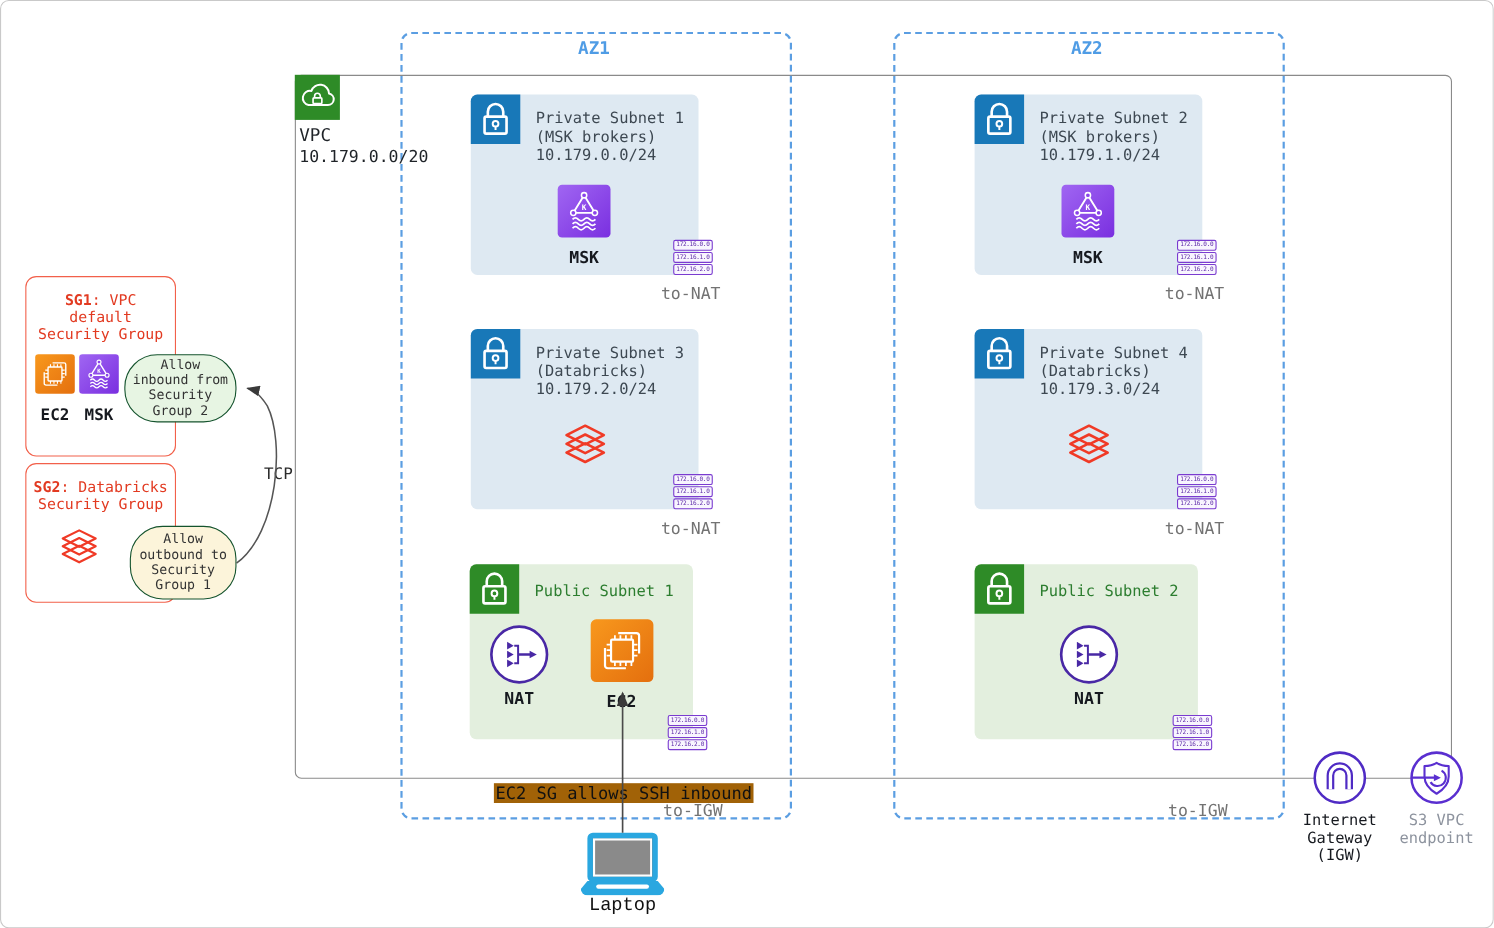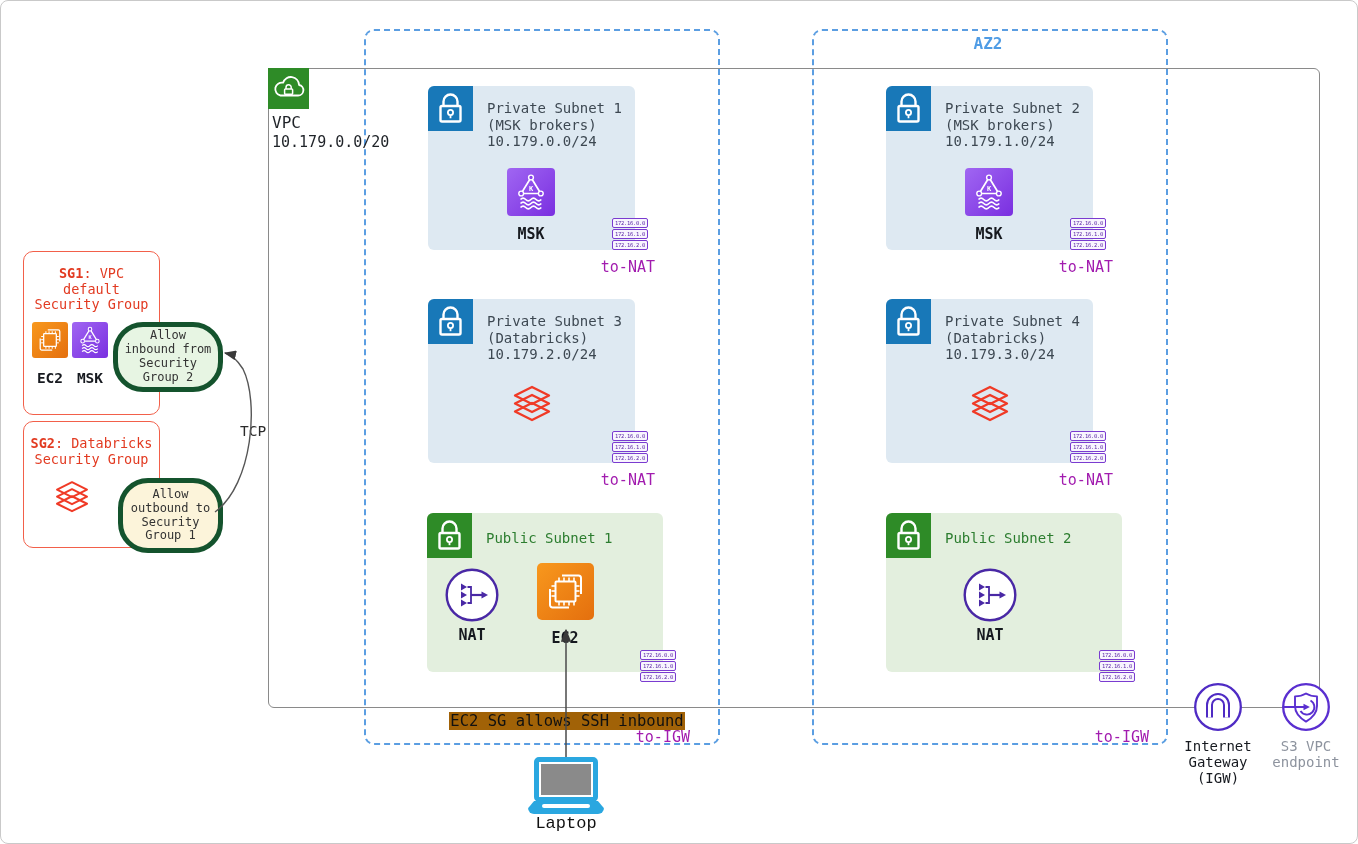--- a/index.html
+++ b/index.html
@@ -16,50 +16,50 @@
 
   
   .az-box{top:28px;width:352px;height:712px;border:2px dashed #5b9ee2;border-radius:10px;z-index:5;}
   #az1-box{left:363px;} #az2-box{left:811px;}
   .az-label{top:33px;width:352px;text-align:center;font-size:16px;font-weight:bold;color:#4f9ce5;z-index:7;}
   #az1-label{left:363px;} #az2-label{left:811px;}
 
   
   .subnet{border-radius:6px;z-index:10;}
   .subnet.private{width:207px;height:164px;background:#dee9f2;}
-  .subnet.public{width:236px;height:159px;background:#e3efde;}
+  .subnet.public{width:203px;height:159px;background:#e3efde;}
   .lock-chip{position:absolute;left:0;top:0;width:45px;height:45px;border-radius:6px 0 0 0;}
   .lock-chip.blue{background:#1878b8;} .lock-chip.green{background:#2e8b27;}
   .subnet-title{position:absolute;left:59px;top:14px;font-size:14px;line-height:16.5px;color:#3d4852;white-space:pre-line;}
   .subnet.public .subnet-title{top:17px;color:#2c7d2f;}
   .svc-icon{position:absolute;border-radius:4px;}
   .msk-icon{left:79px;top:82px;width:48px;height:48px;background:linear-gradient(135deg,#a066f2 0%,#7a2fe0 100%);}
   .dbx-icon{left:79px;top:84px;width:50px;height:44px;}
   .svc-label{position:absolute;left:43px;top:139px;width:120px;text-align:center;font-size:15px;font-weight:bold;color:#16191f;}
   .ec2-icon{position:absolute;left:110px;top:50px;width:57px;height:57px;border-radius:5px;background:linear-gradient(135deg,#f8981d 0%,#e46f0e 100%);}
   .nat-icon{position:absolute;width:56px;height:56px;}
   .inner-label{position:absolute;font-size:15px;font-weight:bold;color:#16191f;text-align:center;width:80px;}
 
   
   .tags{position:absolute;right:-13px;display:flex;flex-direction:column;gap:1px;z-index:12;}
   .subnet.private .tags{top:132px;} .subnet.public .tags{top:137px;}
   .tag{border:1px solid #7a3bd0;background:#f8f5fe;color:#5e2aa8;font-size:5.5px;line-height:8px;padding:0 2px;border-radius:2px;letter-spacing:-0.3px;white-space:nowrap;}
-  .route-label{position:absolute;font-size:15px;color:#a21caf;white-space:nowrap;}
+  .route-label{position:absolute;font-size:15px;color:#737373;white-space:nowrap;}
   .subnet.private .route-label{top:172px;right:-20px;}
   .subnet.public .route-label{top:179px;right:-27px;margin-top:36px;}
 
   
   .sg-box{border:1.6px solid #f2604a;border-radius:10px;background:#fff;z-index:10;}
   #sg1-box{left:22px;top:250px;width:135px;height:162px;}
   #sg2-box{left:22px;top:420px;width:135px;height:125px;}
   .sg-title{position:absolute;left:0;top:14px;width:100%;text-align:center;font-size:13.5px;line-height:15.5px;color:#e23a21;white-space:pre-line;}
   .sg-title b{font-weight:bold;}
   .sg-icon{position:absolute;width:36px;height:36px;border-radius:3px;}
   .sg-icon-label{position:absolute;top:118px;width:40px;text-align:center;font-size:14.5px;font-weight:bold;color:#16191f;}
-  .pill{position:absolute;border:5px solid #14532d;border-radius:30px;display:flex;align-items:center;justify-content:center;text-align:center;font-size:12px;line-height:13.8px;color:#333;white-space:pre-line;z-index:11;}
+  .pill{position:absolute;border:1px solid #14532d;border-radius:30px;display:flex;align-items:center;justify-content:center;text-align:center;font-size:12px;line-height:13.8px;color:#333;white-space:pre-line;z-index:11;}
   #pill-inbound{left:112px;top:321px;width:100px;height:60px;background:#e7f5e3;}
   #pill-outbound{left:117px;top:477px;width:95px;height:65px;background:#fcf4da;}
   #tcp-label{left:239px;top:422px;font-size:14.5px;color:#2b2b2b;z-index:11;}
 
   
   .gw-svg{position:absolute;width:50px;height:50px;z-index:40;}
   .gw-label{position:absolute;width:110px;text-align:center;font-size:14px;line-height:16px;white-space:pre-line;z-index:40;}
   #igw-label{left:1162px;top:737px;color:#16191f;}
   #s3-label{left:1250px;top:737px;color:#8d939e;}
 
@@ -155,20 +155,21 @@
 <div id="canvas">
 
   <div class="abs" id="vpc-box"></div>
   <div class="abs" id="vpc-icon"><svg width="41" height="41">
         <use href="#sym-vpc"></use>
       </svg></div>
   <div class="abs pre" id="vpc-label"><span>VPC</span><br><span class="cidr">10.179.0.0/20</span></div>
 
   <div class="abs az-box" id="az1-box"></div>
   <div class="abs az-box" id="az2-box"></div>
+  <div class="abs az-label" id="az1-label">AZ1</div>
   <div class="abs az-label" id="az2-label">AZ2</div>
 
   <div class="abs subnet private" style="left:427px;top:85px;">
     <div class="lock-chip blue"><svg width="45" height="45">
           <use href="#sym-lock"></use>
         </svg></div>
     <div class="subnet-title">Private Subnet 1
 (MSK brokers)
 10.179.0.0/24</div>
     <div class="svc-icon msk-icon"><svg width="48" height="48">

